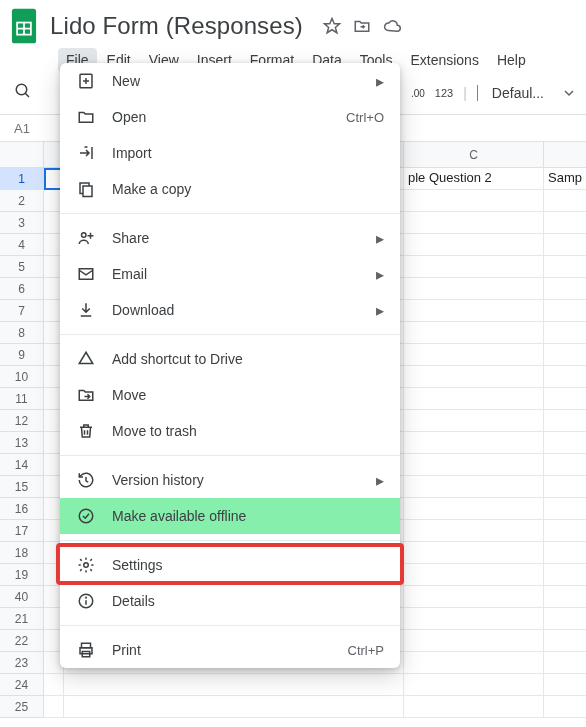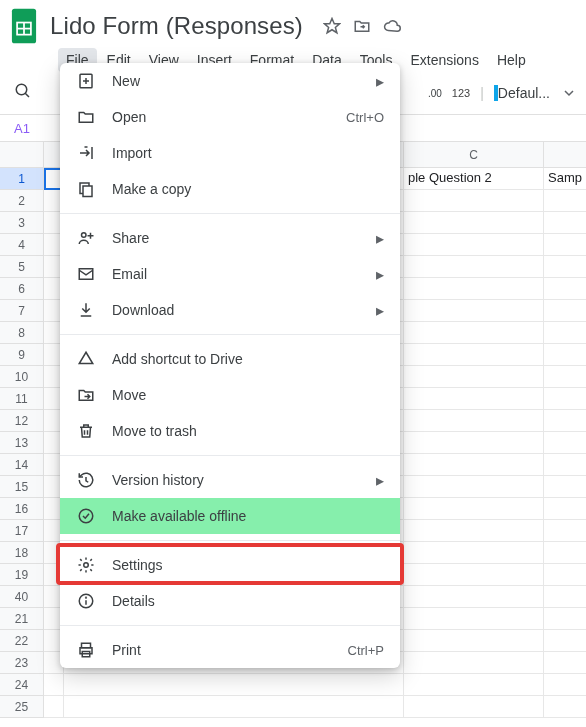--- a/index.html
+++ b/index.html
@@ -14,27 +14,27 @@
   .title-icons svg, .title-icons span { width:18px; height:18px; }
 
   .menu-bar { display:flex; gap:2px; padding-left:50px; margin-top:2px; }
   .menu-item { font-size: 14px; color:#3c4043; padding:4px 8px; border-radius:4px; cursor:pointer; }
   .menu-item.active { background:#e3e6ea; }
 
   
   .toolbar-row { display:flex; align-items:center; padding:10px 12px 10px 14px; gap:8px; }
   .toolbar-row .search-icon { color:#444; }
   .toolbar-right { margin-left:auto; display:flex; align-items:center; gap:10px; color:#3c4043; font-size:14px; }
-  .font-select { display:flex; align-items:center; gap:14px; border-left:4px solid #0ea5e9; }
+  .font-select { display:flex; align-items:center; gap:20px; border-left:1px solid #0ea5e9; padding-left:14px; }
   .pill-123 { font-size:11px; color:#404040; }
   .tb-frag { font-size:10px; color:#3c4043; }
 
   
   .cellname-row { display:flex; align-items:center; border-top:1px solid #e0e0e0; border-bottom:1px solid #e0e0e0; height:28px; }
-  .namebox { width:44px; text-align:center; font-size:13px; color:#8b5cf6; padding:4px 0; }
+  .namebox { width:44px; text-align:center; font-size:13px; color:#737373; padding:4px 0; }
   .sheet-area { position:relative; display:flex; }
   .rowhdrs { display:flex; flex-direction:column; }
   .colhdr-row { display:flex; height:26px; }
   .corner { width:44px; height:26px; background:#f8f9fa; border-right:1px solid #e0e0e0; border-bottom:1px solid #e0e0e0; }
   .colhdr { background:#f8f9fa; border-right:1px solid #e0e0e0; border-bottom:1px solid #e0e0e0; font-size:12px; color:#5f6368; display:flex; align-items:center; justify-content:center; }
   .rowhdr { width:44px; height:22px; background:#f8f9fa; border-right:1px solid #e0e0e0; border-bottom:1px solid #e0e0e0; font-size:12px; color:#5f6368; display:flex; align-items:center; justify-content:center; }
   .rowhdr.sel { background:#d3e3fd; color:#0b57d0; }
   .cells { position:relative; }
   .cell { border-right:1px solid #e7e7e7; border-bottom:1px solid #e7e7e7; height:22px; font-size:13px; padding:2px 4px; color:#202124; overflow:hidden; white-space:nowrap; }
   .row { display:flex; }

